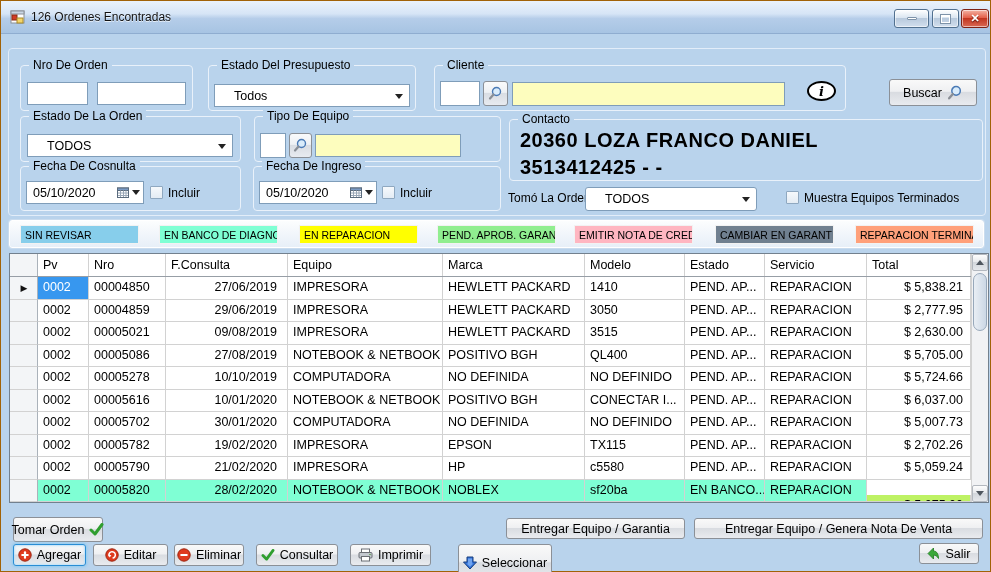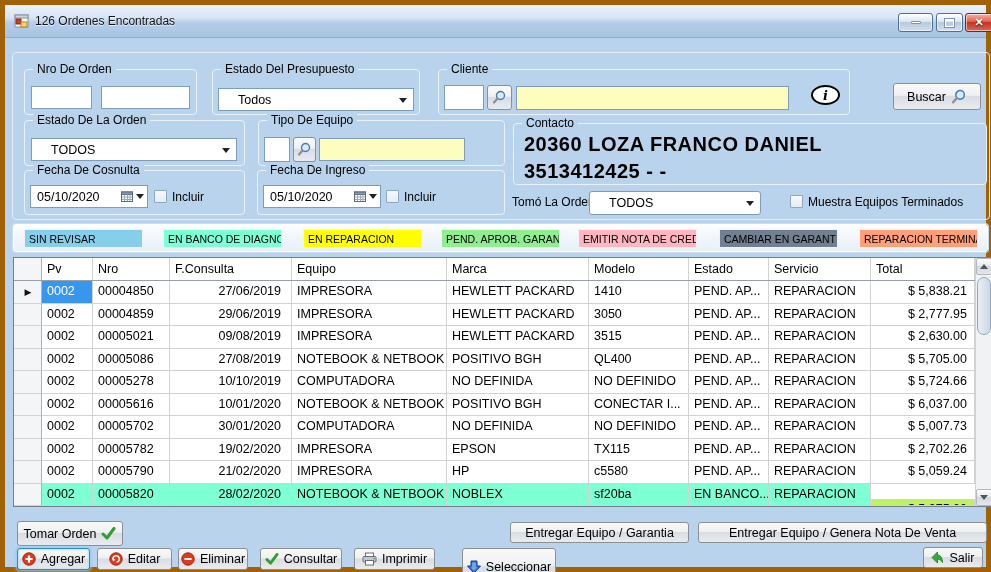--- a/index.html
+++ b/index.html
@@ -1,20 +1,20 @@
 <!DOCTYPE html>
 <html><head>
 <meta charset="utf-8">
 <style>
   * { margin:0; padding:0; box-sizing:border-box; }
   html,body { width:991px; height:572px; overflow:hidden; }
   body { font-family:"Liberation Sans", sans-serif; font-size:12px; color:#000; }
 
   #window { position:absolute; left:0; top:0; width:991px; height:572px;
-    background:#b9d3ec; border:5px solid #a16207; }
+    background:#b9d3ec; border:1px solid #a16207; }
 
   
   .titlebar { position:absolute; left:0; top:0; width:100%; height:33px;
     background:linear-gradient(#eaf2fb 0%, #d6e5f6 40%, #b5cde9 55%, #a7c4e3 100%);
     border-bottom:1px solid #8fadd0; }
   .title-text { position:absolute; left:30px; top:9px; font-size:12px; color:#111;
     text-shadow:0 1px 0 rgba(255,255,255,.7); }
   .form-icon { position:absolute; left:9px; top:8px; width:16px; height:16px; }
   .wbtn { position:absolute; top:8px; height:19px; border:1px solid #51708f; border-radius:3px;
     background:linear-gradient(#ffffff,#dbe6f1 45%,#b9cadd 50%,#d2dfee);
@@ -390,21 +390,21 @@
       <div class="sbtn sb-up">
           <span class="tri-up"></span>
         </div>
       <div class="sthumb"></div>
       <div class="sbtn sb-dn">
           <span class="tri-dn"></span>
         </div>
     </div>
   </div>
 
-  <div class="btn" style="left:12px;top:516px;width:106px;height:25px;">
+  <div class="btn" style="left:12px;top:516px;width:90px;height:25px;">
     <span>Tomar Orden</span>
     <svg class="ic" width="15" height="13" viewBox="0 0 15 13">
       <path d="M2 7 L6 11 L13 1.5" fill="none" stroke="#2f9e2f" stroke-width="3" stroke-linecap="round" stroke-linejoin="round"></path>
     </svg>
   </div>
   <div class="btn" style="left:505px;top:517px;width:179px;height:21px;">
     <span>Entregar Equipo / Garantia</span>
   </div>
   <div class="btn" style="left:693px;top:517px;width:289px;height:21px;align-items:center;">
     <span>Entregar Equipo / Genera Nota De Venta</span>

